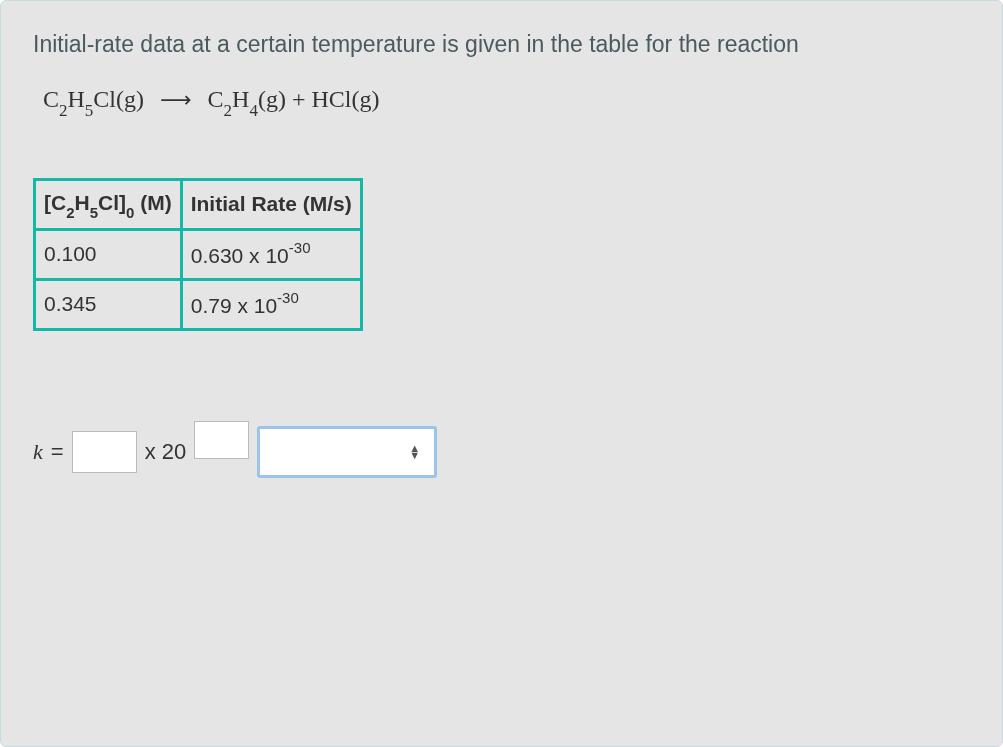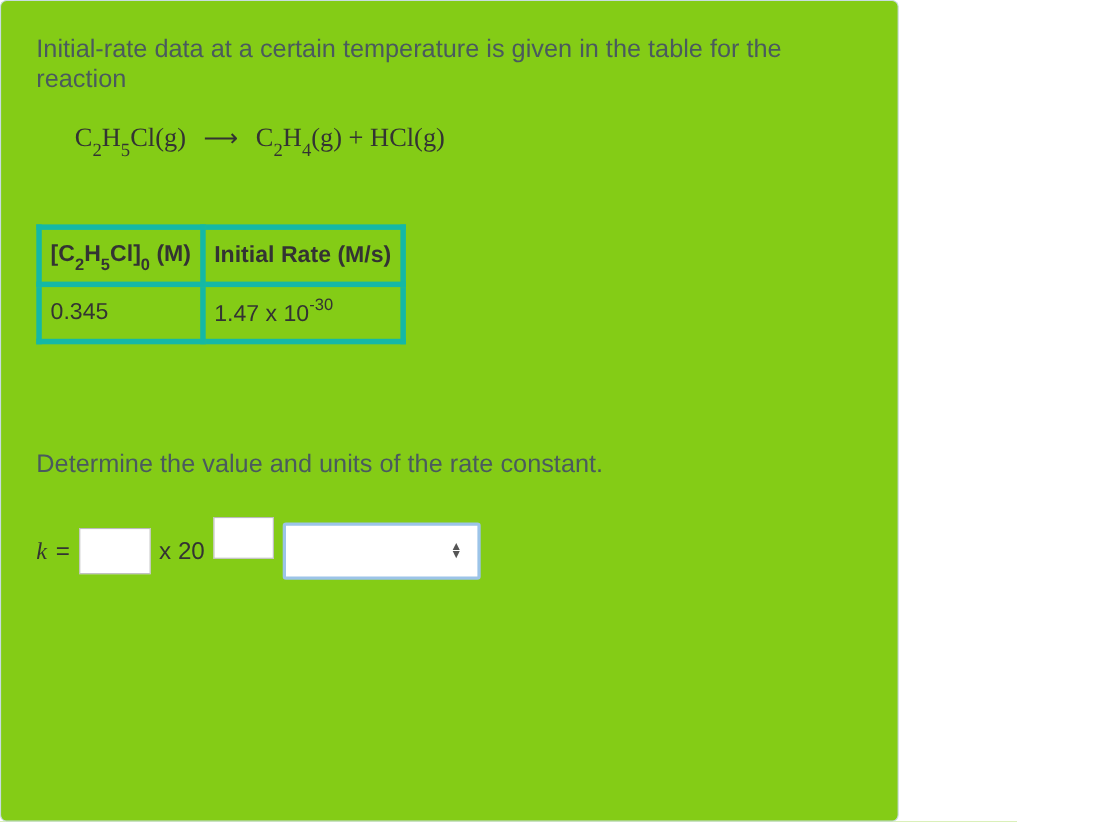--- a/index.html
+++ b/index.html
@@ -6,57 +6,57 @@
       box-sizing: border-box;
       margin: 0;
       padding: 0;
     }
     body {
       font-family: 'Segoe UI', Arial, sans-serif;
       background: #fff;
       padding: 0;
     }
     .problem-container {
-      background: #84cc16;
+      background: #e5e5e5;
       border: 1px solid #c8dce0;
       border-radius: 6px;
       padding: 30px 32px 40px 32px;
-      width: 817px;
+      width: 1003px;
       min-height: 747px;
       color: #4a5a5e;
     }
     .intro-text {
       font-size: 23px;
       color: #4a5a5e;
       margin-bottom: 28px;
       font-weight: 400;
     }
     .equation {
       font-size: 24px;
       color: #333;
-      margin-left: 35px;
+      margin-left: 10px;
       margin-bottom: 60px;
       font-family: 'Times New Roman', serif;
     }
     .equation .sub {
       font-size: 17px;
       vertical-align: sub;
       position: relative;
       top: 3px;
     }
     .equation .arrow {
       margin: 0 10px;
       font-size: 22px;
     }
     .data-table {
       border-collapse: collapse;
       margin-bottom: 95px;
     }
     .data-table th, .data-table td {
-      border: 5px solid #14b8a6;
+      border: 3px solid #14b8a6;
       padding: 10px 8px;
       text-align: left;
       font-size: 21px;
       color: #333;
       font-family: Arial, sans-serif;
     }
     .data-table th {
       font-weight: bold;
       font-family: Arial, sans-serif;
     }
@@ -157,27 +157,30 @@
     <thead>
       <tr>
         <th>
           <span>[C</span><span class="sub">2</span><span>H</span><span class="sub">5</span><span>Cl]</span><span class="sub">0</span><span> (M)</span>
         </th>
         <th>Initial Rate (M/s)</th>
       </tr>
     </thead>
     <tbody>
       <tr>
+        <td>0.100</td>
+        <td class="rate-cell"><span>0.630 x 10</span><span class="sup">-30</span></td>
+      </tr>
+      <tr>
         <td>0.345</td>
-        <td class="rate-cell"><span>1.47 x 10</span><span class="sup">-30</span></td>
+        <td class="rate-cell"><span>0.79 x 10</span><span class="sup">-30</span></td>
       </tr>
     </tbody>
   </table>
 
-  <p class="question-text">Determine the value and units of the rate constant.</p>
 
   <div class="answer-row">
     <span class="k-label">k</span>
       <span> = </span>
     <input type="text" class="input-small" value="" style="">
     <span class="x10"> x 20</span>
     <input type="text" class="input-exp" value="" style="">
     <div class="select-units">
       <span></span>
       <span class="select-arrows">

